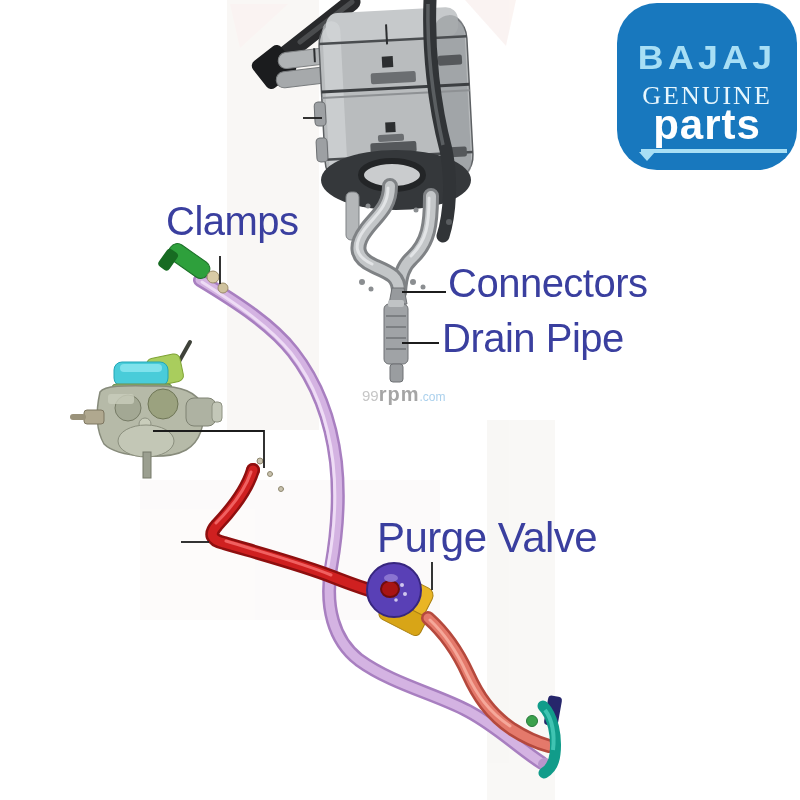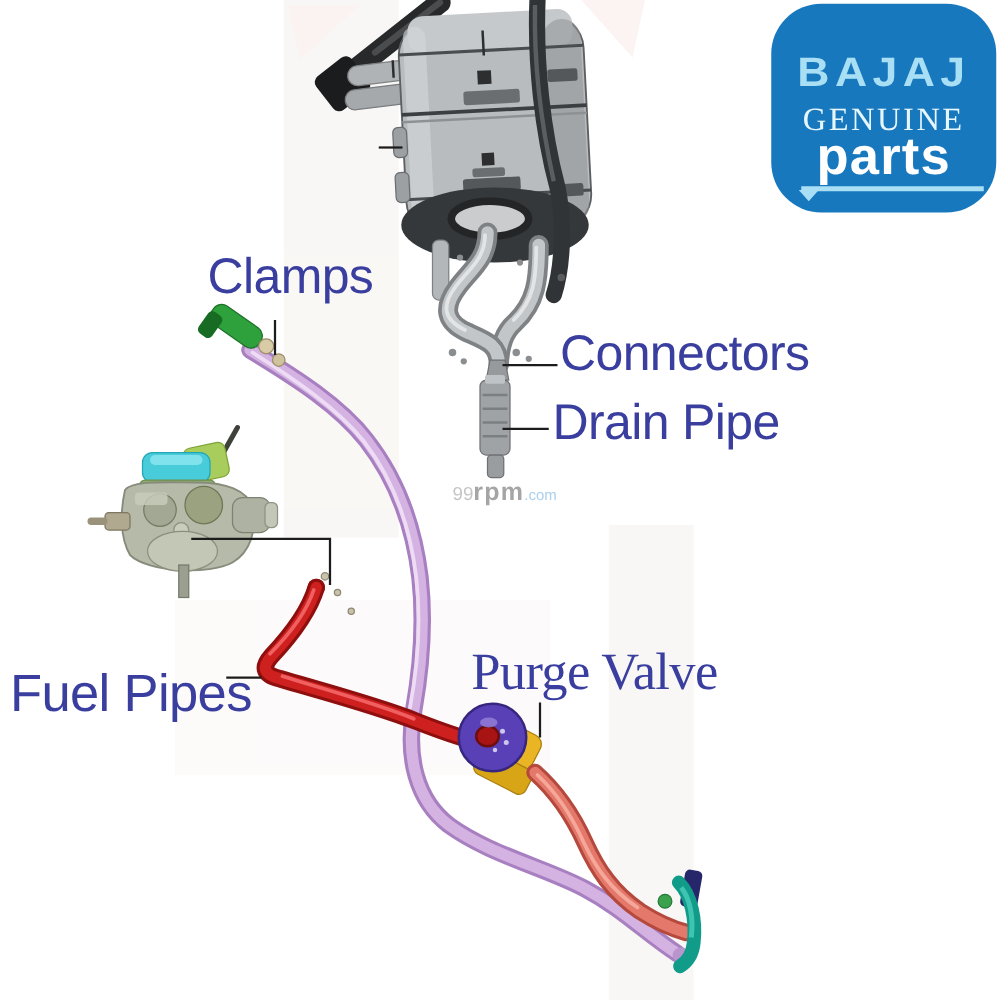--- a/index.html
+++ b/index.html
@@ -9,21 +9,21 @@
   svg.draw{position:absolute;left:0;top:0;}
 
   
   .plabel{position:absolute;color:#3a3f9f;font-size:40px;line-height:1.05;
           letter-spacing:-0.5px;white-space:nowrap;}
   .lbl-canister{left:142px;top:90px;}
   .lbl-clamps{left:166px;top:200px;}
   .lbl-connectors{left:448px;top:262px;}
   .lbl-drainpipe{left:442px;top:317px;}
   .lbl-fuelpipes{left:8px;top:533px;font-size:42px;}
-  .lbl-purgevalve{left:377px;top:516px;font-size:42px;font-family:Liberation Serif, serif;}
+  .lbl-purgevalve{left:377px;top:516px;font-size:42px;}
 
   
   .watermark{position:absolute;left:362px;top:383px;white-space:nowrap;opacity:.85;}
   .wm-num{font-size:15px;color:#bcbcbc;}
   .wm-name{font-size:20px;font-weight:bold;color:#969696;letter-spacing:1px;}
   .wm-tld{font-size:12px;color:#9cc8e9;}
 
   
   .logo{position:absolute;left:617px;top:3px;width:180px;height:167px;
         background:#1878be;border-radius:40px;display:flex;flex-direction:column;
@@ -206,21 +206,20 @@
       <line x1="402" y1="292" x2="446" y2="292"></line>
       <line x1="402" y1="343" x2="439" y2="343"></line>
       <line x1="432" y1="562" x2="432" y2="590"></line>
       <line x1="181" y1="542" x2="209" y2="542"></line>
     </g>
   </svg>
 
   <div class="plabel lbl-clamps">Clamps</div>
   <div class="plabel lbl-drainpipe">Drain Pipe</div>
   <div class="plabel lbl-connectors">Connectors</div>
-  <div class="plabel lbl-fuelpipes">Fuel Pipes</div>
   <div class="plabel lbl-purgevalve">Purge Valve</div>
 
   <div class="watermark">
     <span class="wm-num">99</span><span class="wm-name">rpm</span><span class="wm-tld">.com</span>
   </div>
 
   <div class="logo">
     <div class="logo-brand">BAJAJ</div>
     <div class="logo-genuine">GENUINE</div>
     <div class="logo-parts">parts</div>

